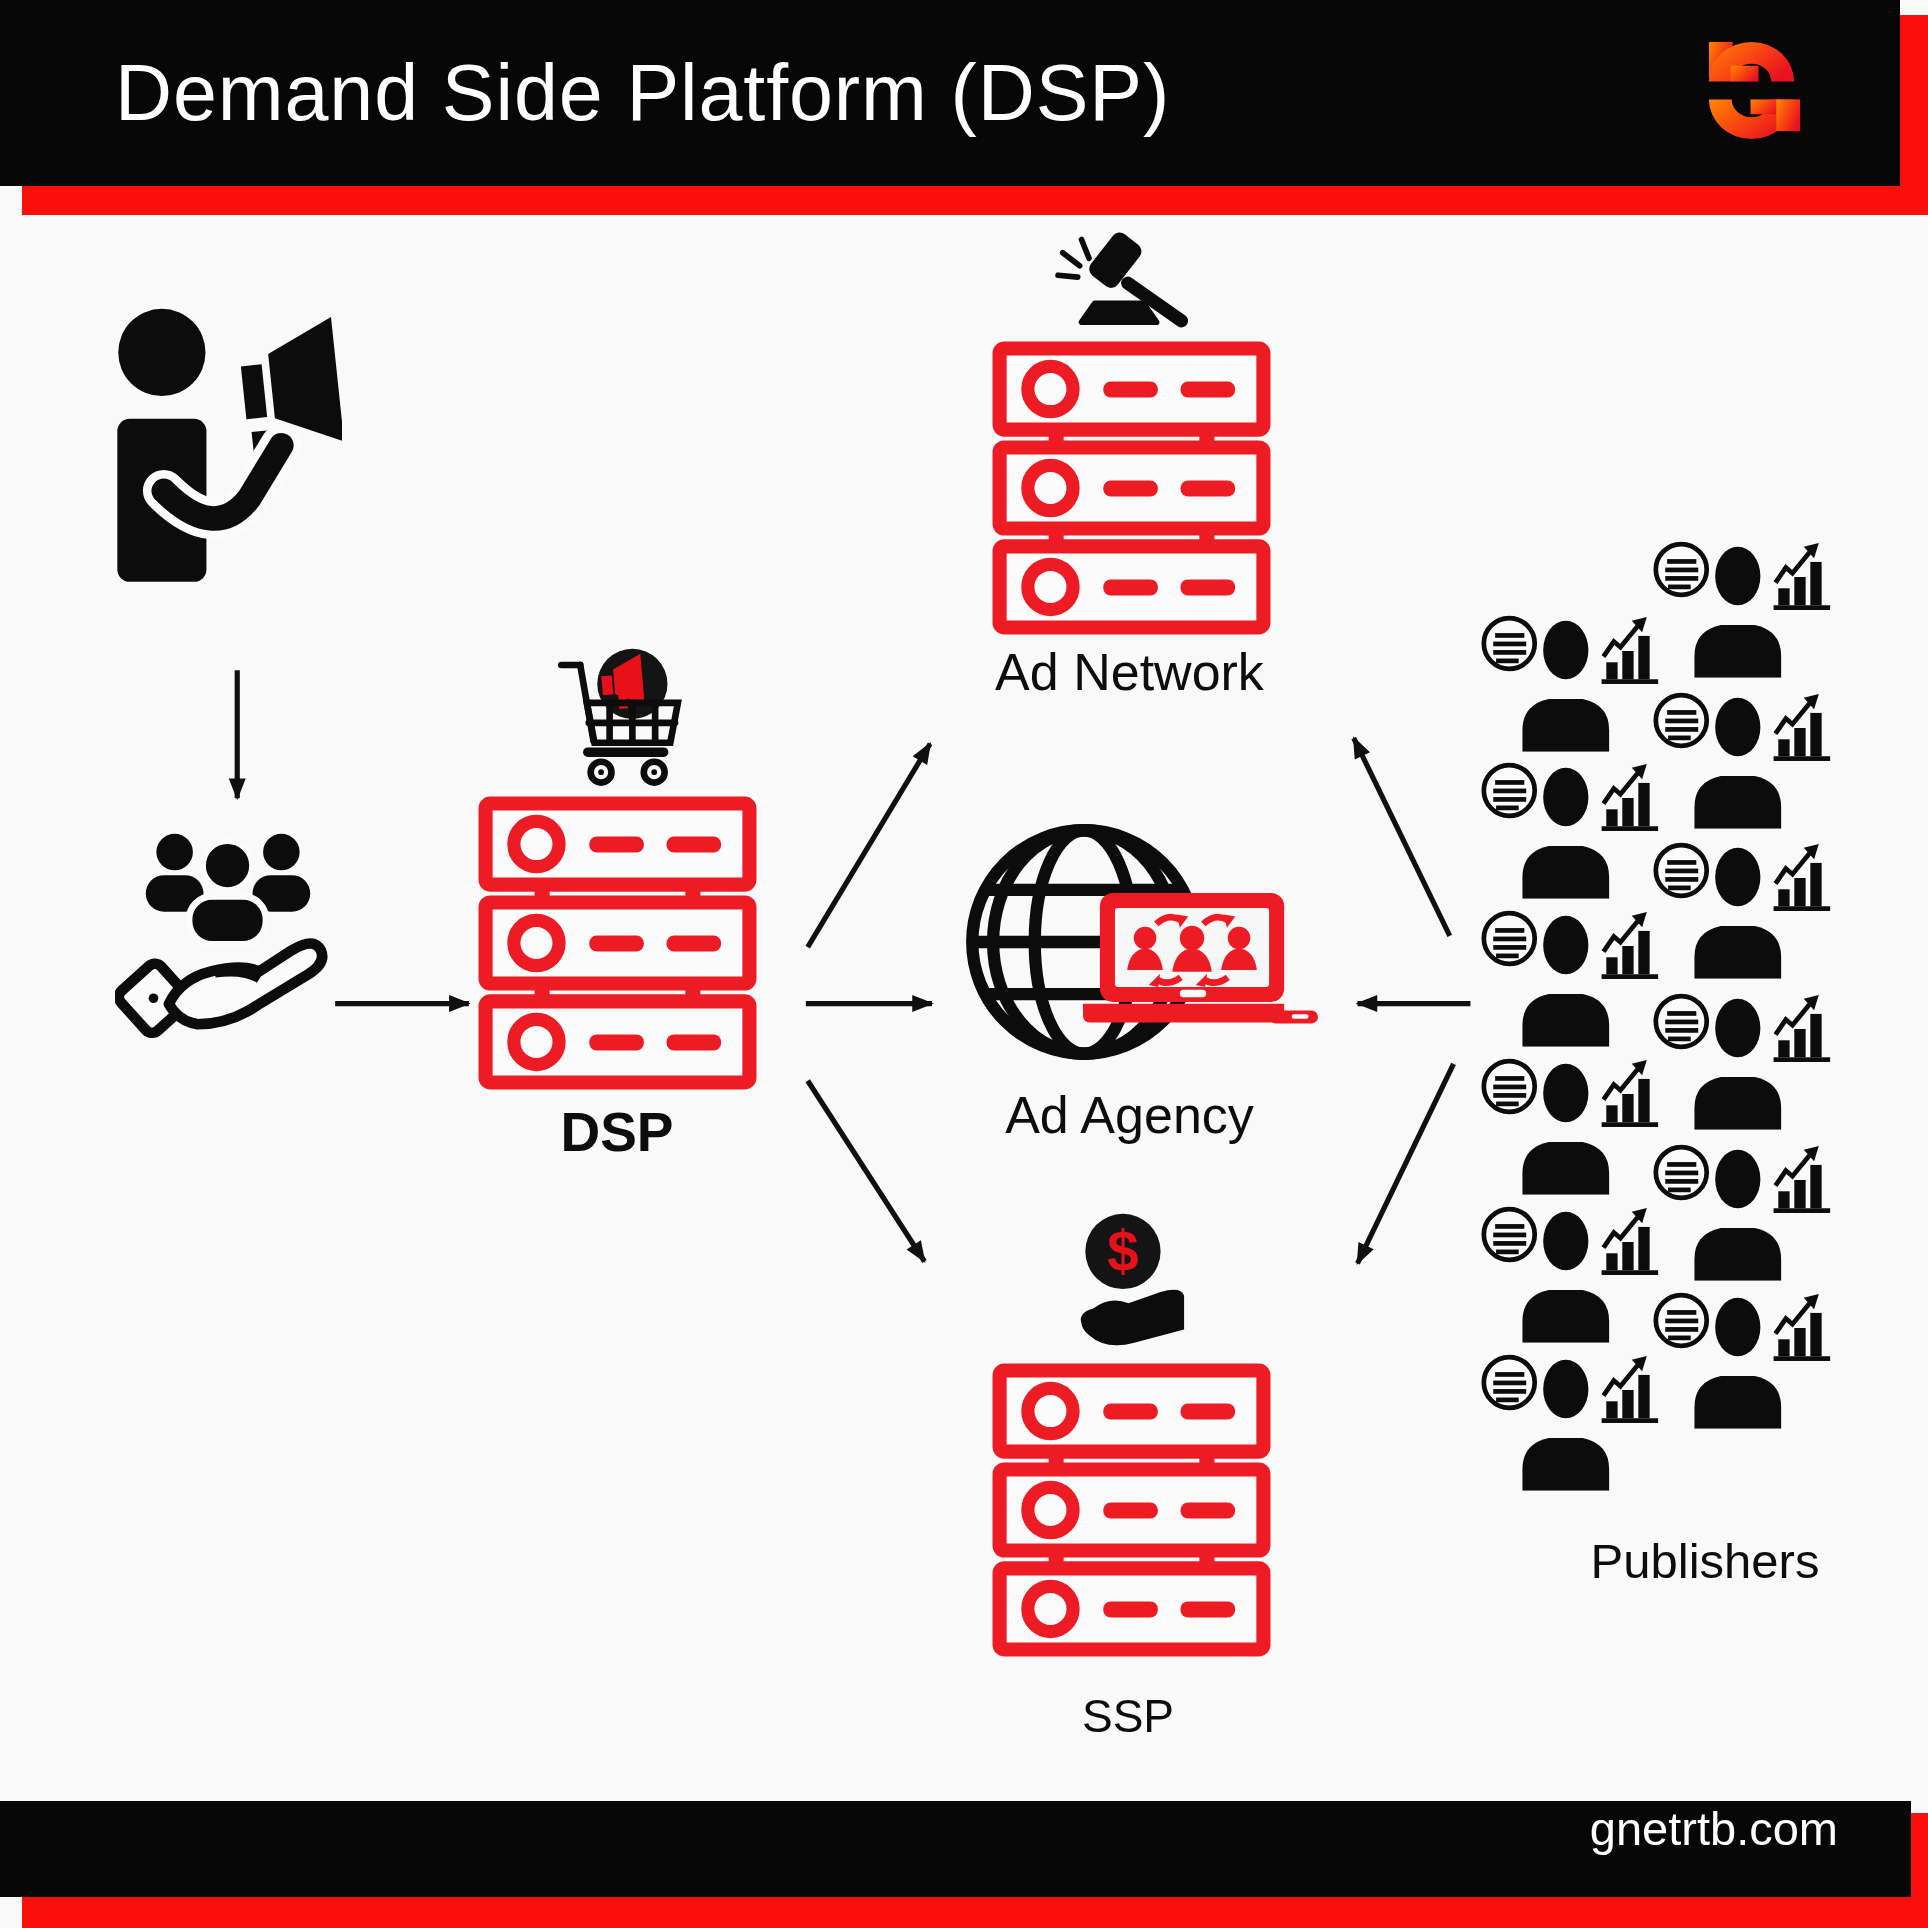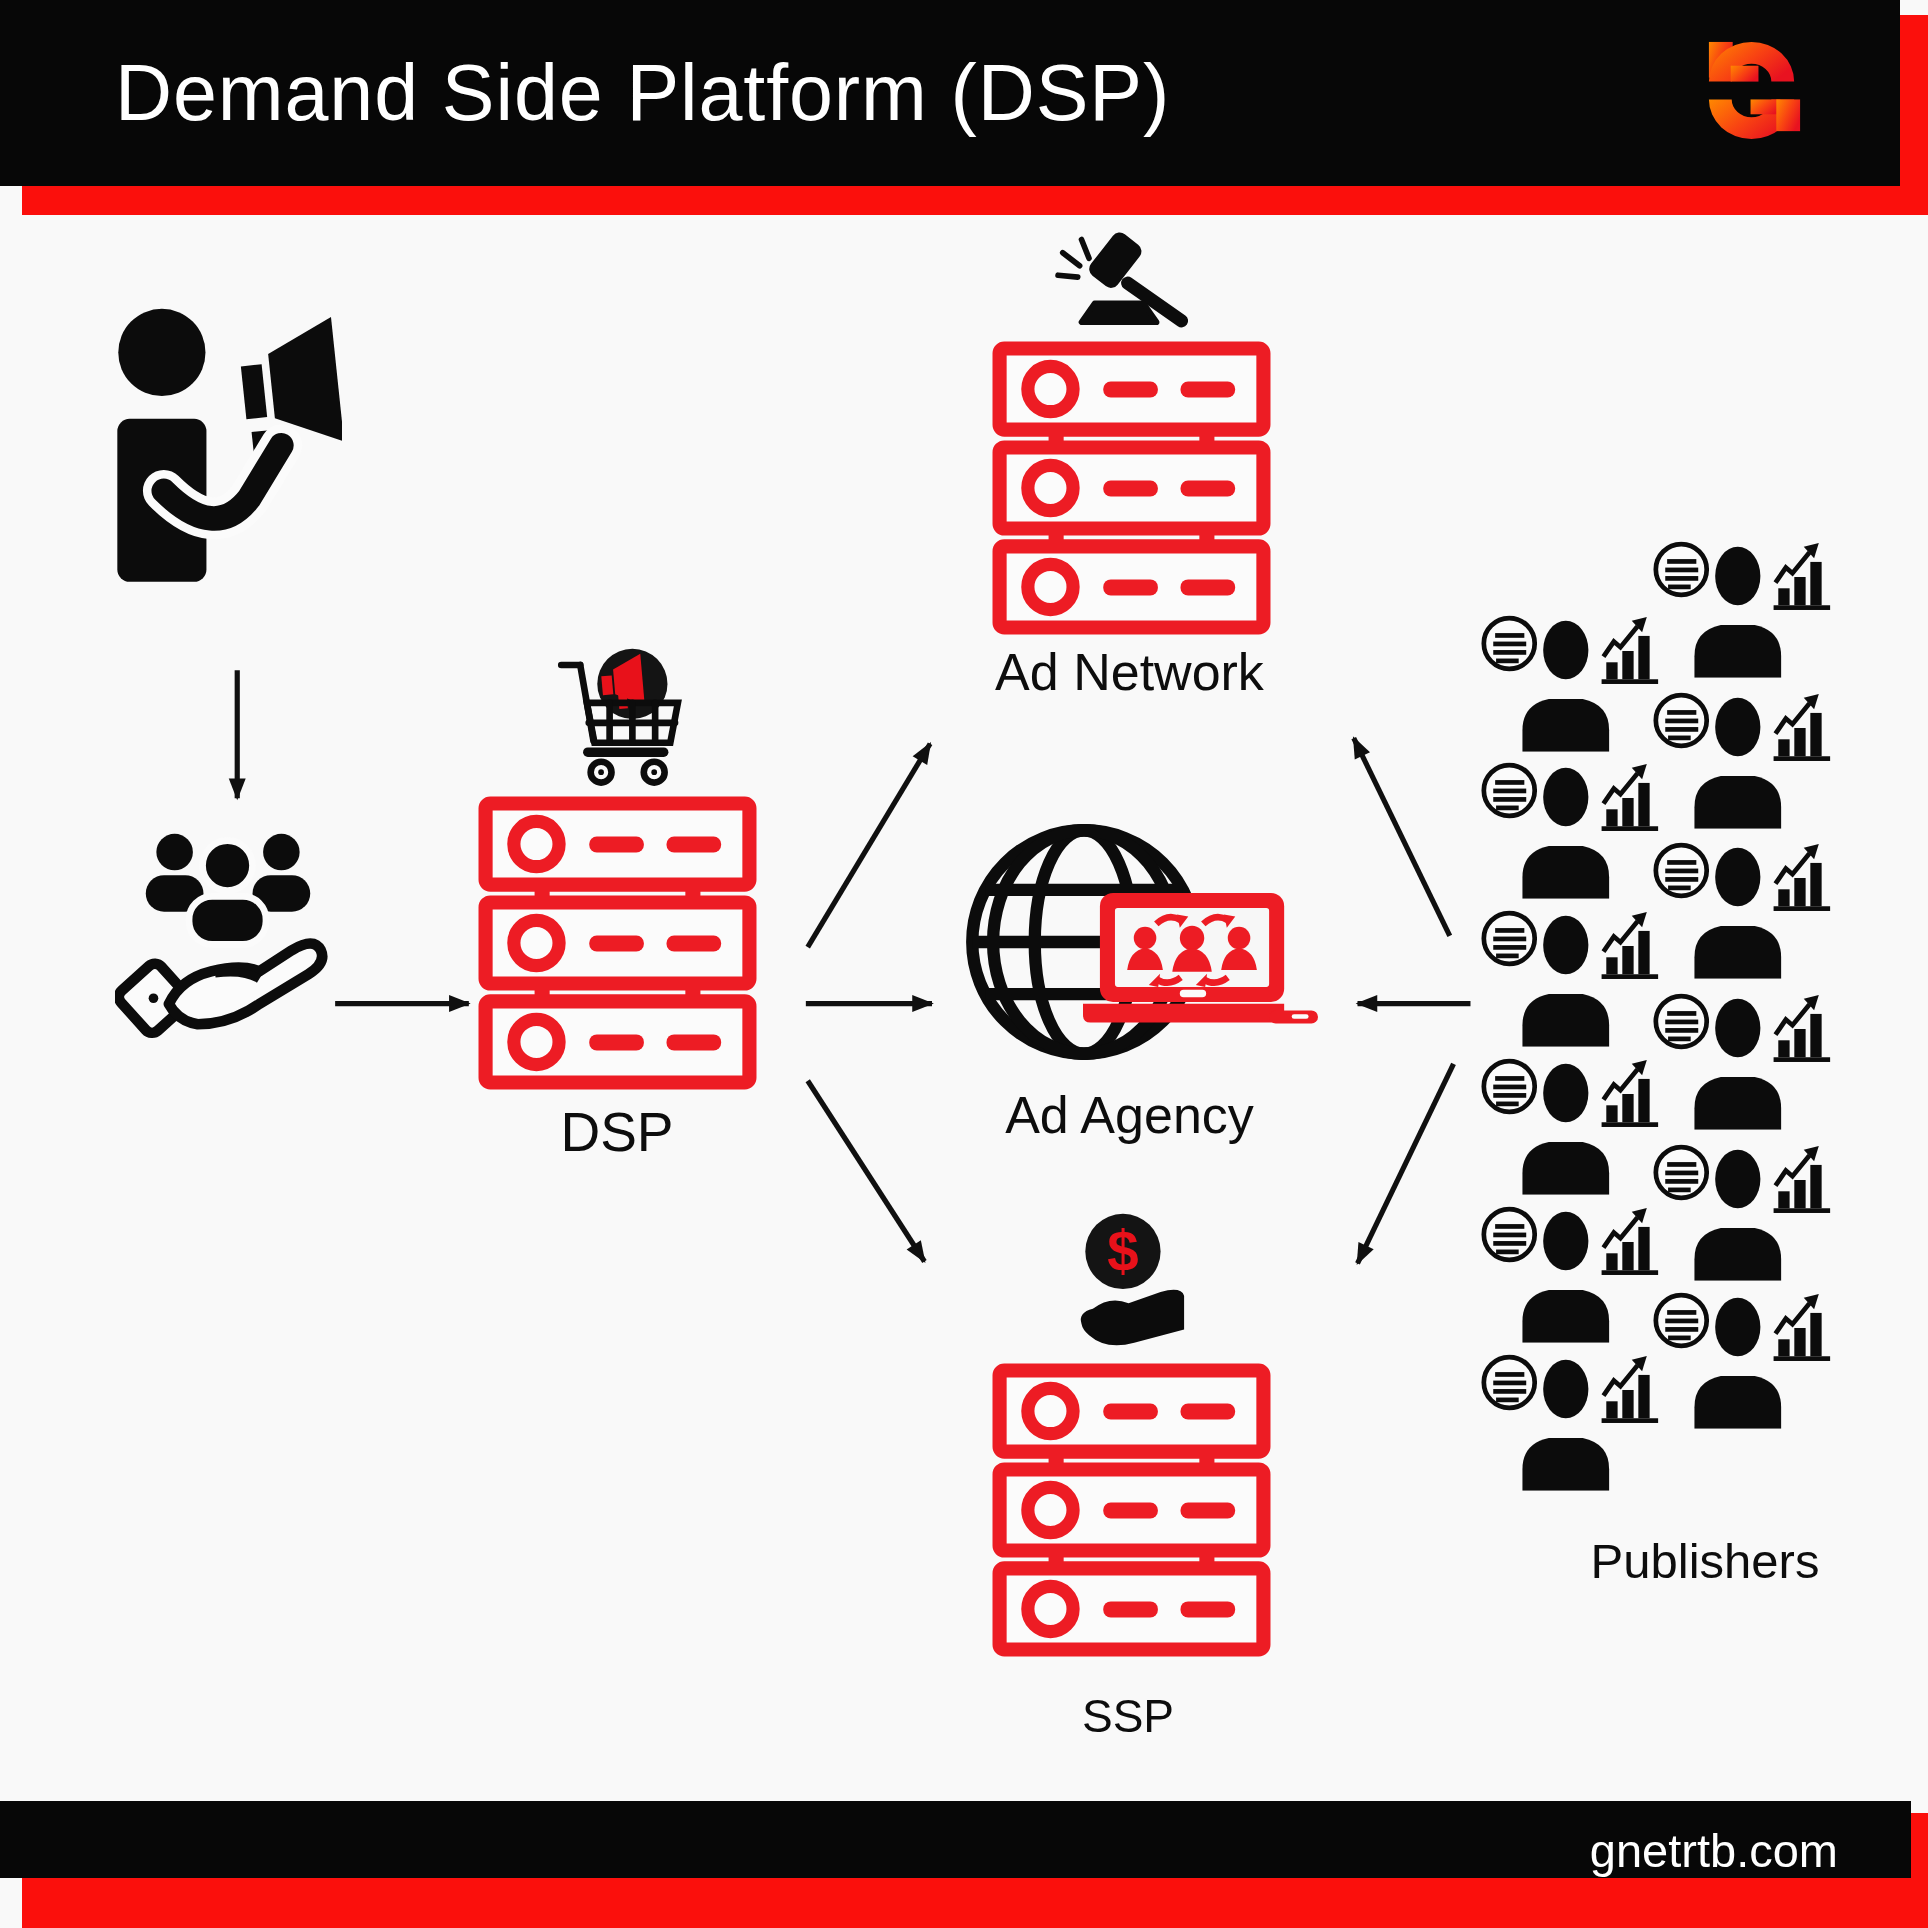--- a/index.html
+++ b/index.html
@@ -12,25 +12,25 @@
     position:relative;width:1928px;height:1928px;
     background:var(--bg,#f9f9f9);
     overflow:hidden;
   }
   
   .header-red{position:absolute;left:21.7px;top:15px;right:0;height:200px;background:var(--stripe,#fb0f0c);}
   .header-black{position:absolute;left:0;top:0;width:1900px;height:186px;background:var(--bar,#070707);display:flex;align-items:center;}
   .title{color:#fff;font-size:79px;font-weight:400;padding-left:115px;letter-spacing:0.9px;white-space:nowrap;}
   .logo{position:absolute;left:1695px;top:36px;width:119px;height:111px;}
   .footer-red{position:absolute;left:21.7px;top:1813px;right:0;height:116px;background:var(--stripe,#fb0f0c);}
-  .footer-black{position:absolute;left:0;top:1801px;width:1911px;height:77px;background:var(--bar,#070707);display:flex;align-items:flex-end;justify-content:flex-end;}
+  .footer-black{position:absolute;left:0;top:1801px;width:1911px;height:96px;background:var(--bar,#070707);display:flex;align-items:flex-start;justify-content:flex-end;}
   .site{color:#fff;font-size:47px;font-weight:400;padding-right:73px;}
   
   .nlabel{position:absolute;color:#0d0d0d;text-align:center;font-size:52px;line-height:1.1;}
-  .bold{font-weight:400;}
+  .bold{font-weight:700;}
   
   .abs{position:absolute;}
   svg{display:block;}
   .arrow-layer{position:absolute;left:0;top:0;pointer-events:none;}
   .pub-unit{position:absolute;width:179px;height:137px;}
 </style>
 </head>
 <body>
 
 <div class="canvas" style="--bg: #f9f9f9; --stripe: #fb0f0c; --bar: #070707;">

